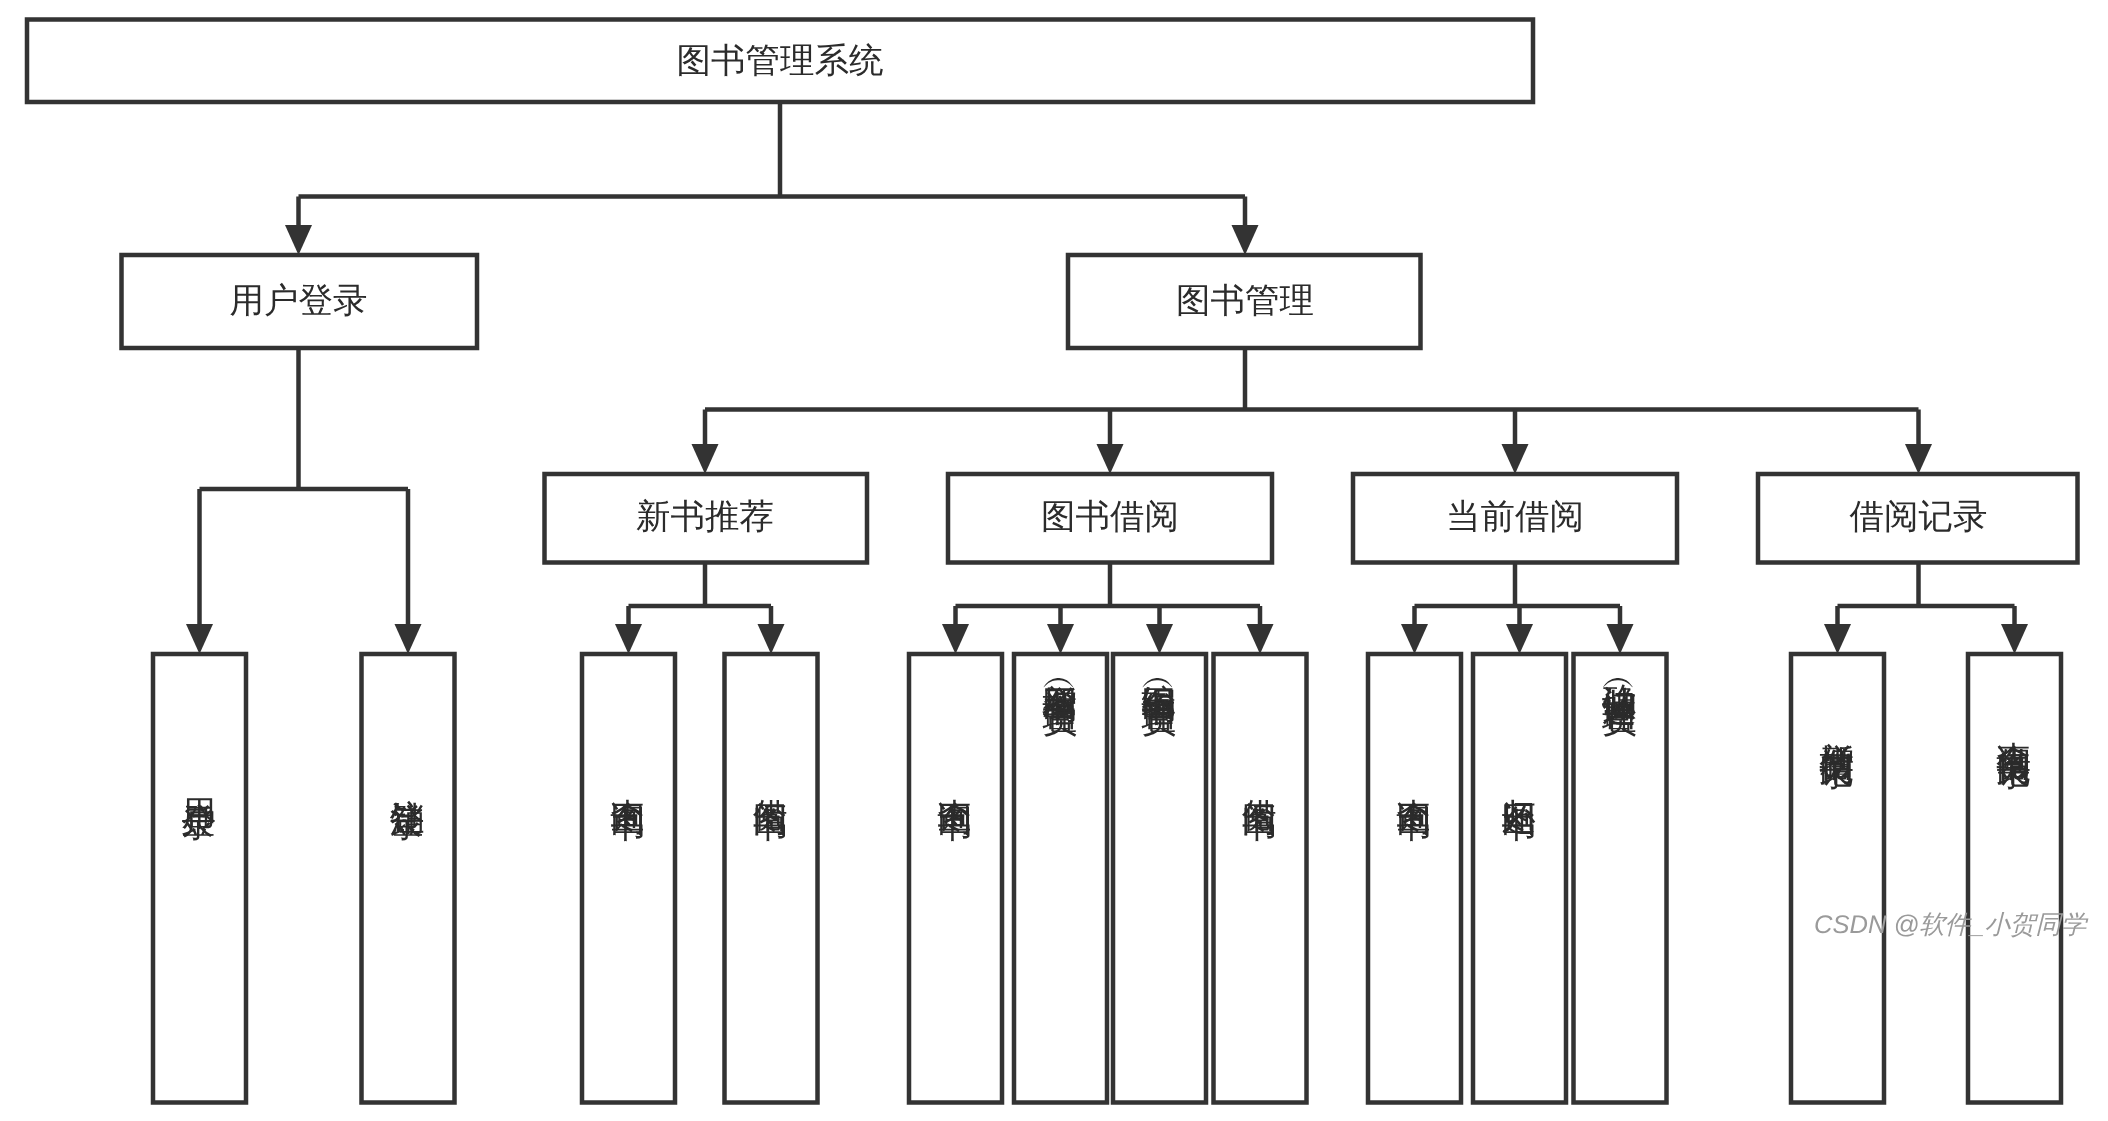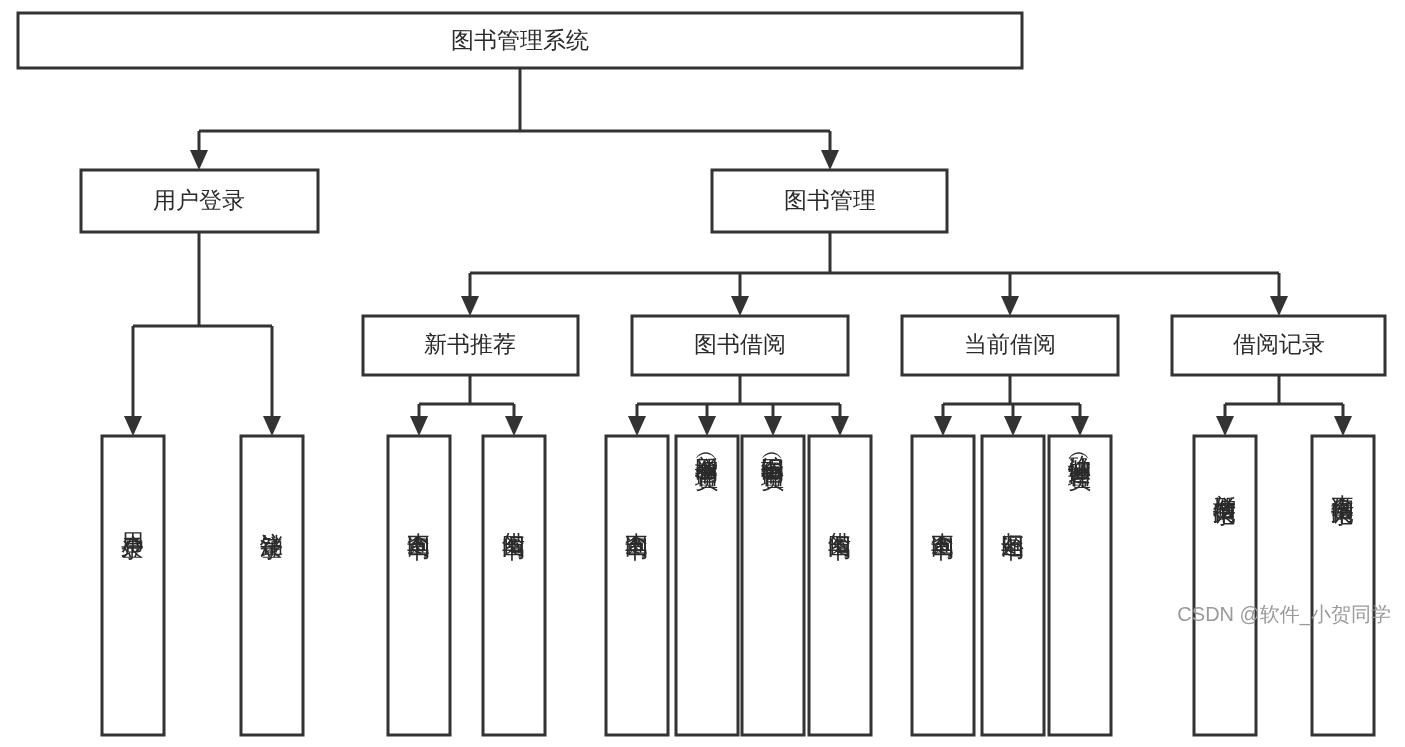--- a/index.html
+++ b/index.html
@@ -56,24 +56,25 @@
     font-size: 23px;
     text-anchor: middle;
     writing-mode: vertical-rl;
     letter-spacing: 2px;
   }
   .watermark {
     position: absolute;
     right: 14px;
     bottom: 4px;
     font-family: "Liberation Sans", "DejaVu Sans", sans-serif;
-    font-size: 20px;
+    font-size: 17px;
     color: #9a9a9a;
     white-space: nowrap;
     user-select: none;
+    font-style: italic;
   }
 </style>
 </head>
 <body>
 
 <div id="diagram-root">
 
   <svg id="flowchart" viewBox="0 0 1405 747">
 
     <g>

